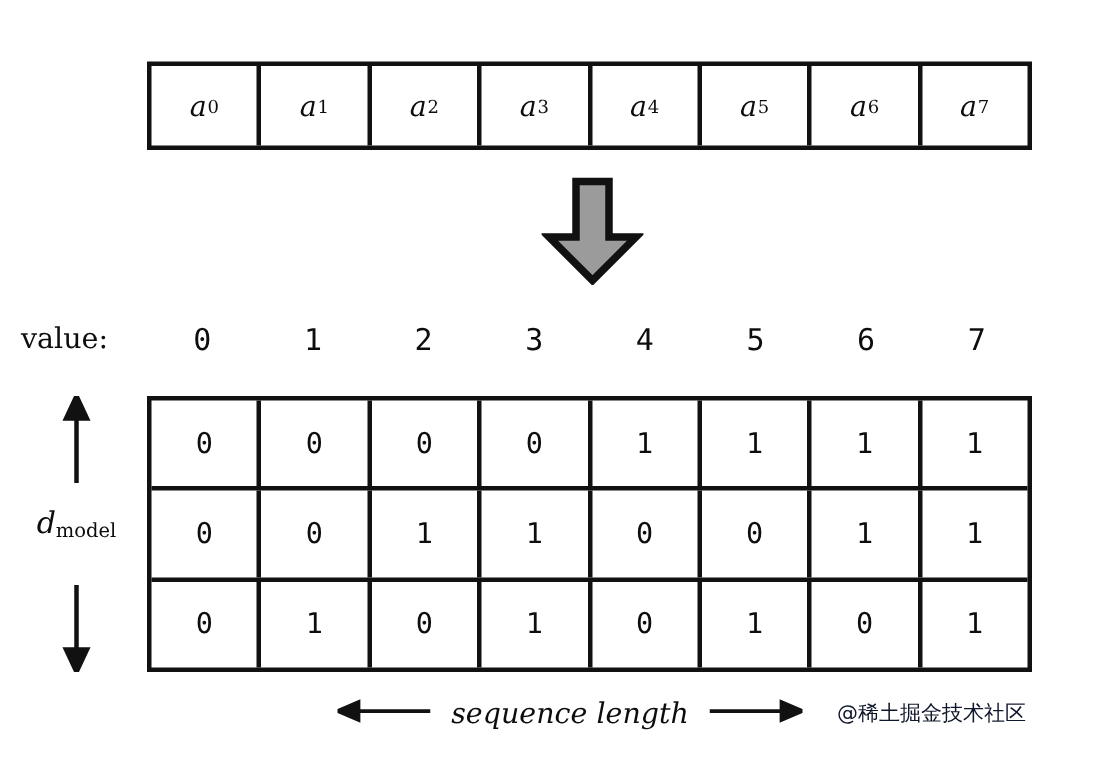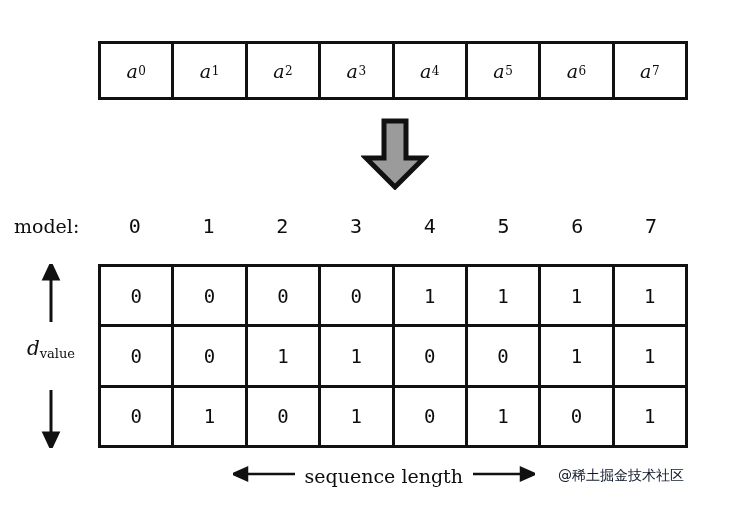--- a/index.html
+++ b/index.html
@@ -146,21 +146,22 @@
 
   
   #seq-axis {
     position: absolute;
     left: 225px;
     top: 459px;
     width: 310px;
     height: 34px;
     display: flex;
     align-items: center;
-    justify-content: flex-end;
+    justify-content: space-between;
+    font-style: italic;
   }
   #seq-axis .seq-text {
     font-family: "DejaVu Serif", serif;
     font-size: 19px;
     padding: 0 10px;
     white-space: nowrap;
   }
 
   
   #watermark {
@@ -210,21 +211,21 @@
       <span class="sub">7</span>
     </div>
   </div>
 
 <div id="big-arrow">
   <svg width="68" height="72" viewBox="0 0 68 72" xmlns="http://www.w3.org/2000/svg">
     <polygon points="23,3 45,3 45,40 63,40 34,69 5,40 23,40" fill="#9b9b9b" stroke="#111111" stroke-width="5" stroke-linejoin="miter"></polygon>
   </svg>
 </div>
 
-<div id="value-label">model:</div>
+<div id="value-label">value:</div>
 <div id="value-row">
     <div class="vcell">0</div>
     <div class="vcell">1</div>
     <div class="vcell">2</div>
     <div class="vcell">3</div>
     <div class="vcell">4</div>
     <div class="vcell">5</div>
     <div class="vcell">6</div>
     <div class="vcell">7</div>
   </div>
@@ -232,21 +233,21 @@
 <div id="dmodel-axis">
   <svg width="86" height="184" xmlns="http://www.w3.org/2000/svg">
     <g stroke="#111111" stroke-width="3" fill="#111111">
       <line x1="43" y1="58" x2="43" y2="8"></line>
       <polygon points="43,0 36,15 50,15"></polygon>
       <line x1="43" y1="126" x2="43" y2="176"></line>
       <polygon points="43,184 36,169 50,169"></polygon>
     </g>
   </svg>
   <div id="dmodel-text">
-    <span>d</span><span class="sub2">value</span>
+    <span>d</span><span class="sub2">model</span>
   </div>
 </div>
 
 <div id="matrix">
     <div class="mrow">
       <div class="mcell">0</div>
       <div class="mcell">0</div>
       <div class="mcell">0</div>
       <div class="mcell">0</div>
       <div class="mcell">1</div>

